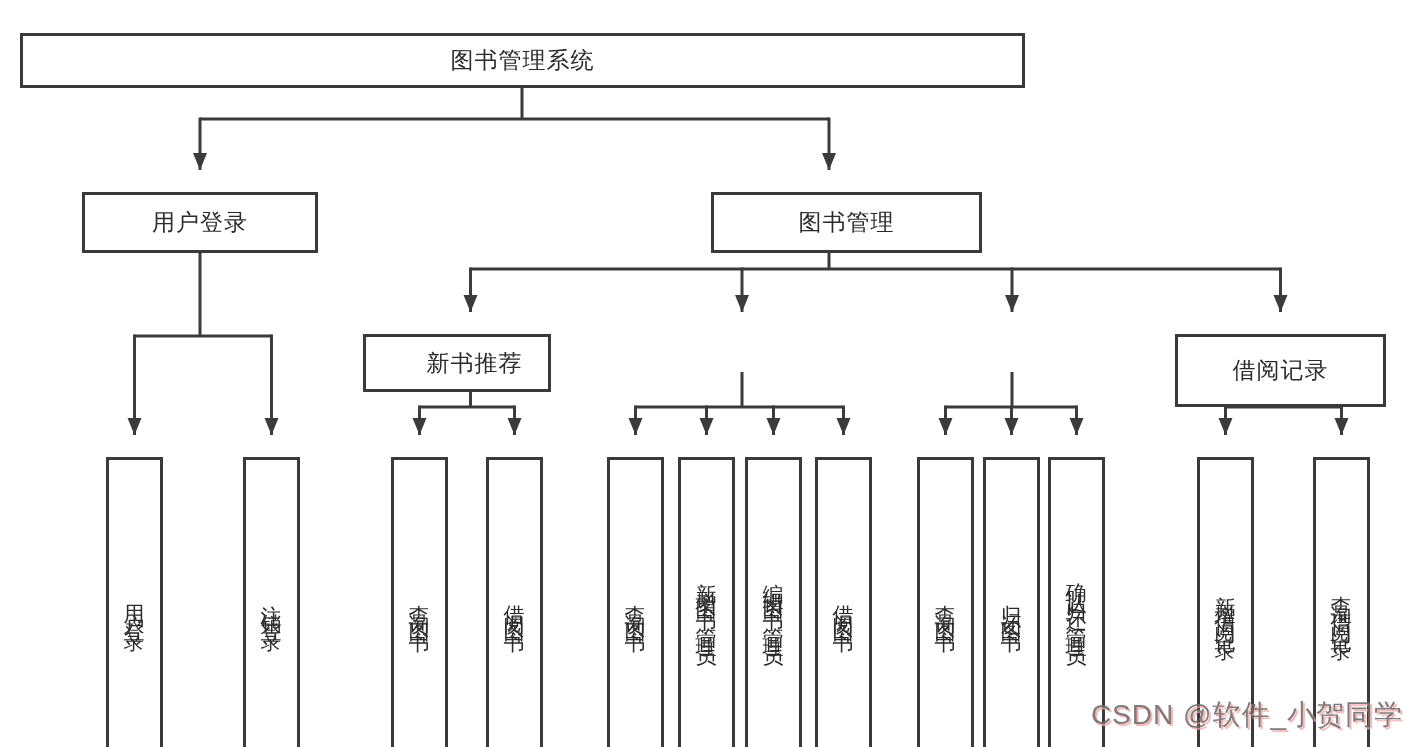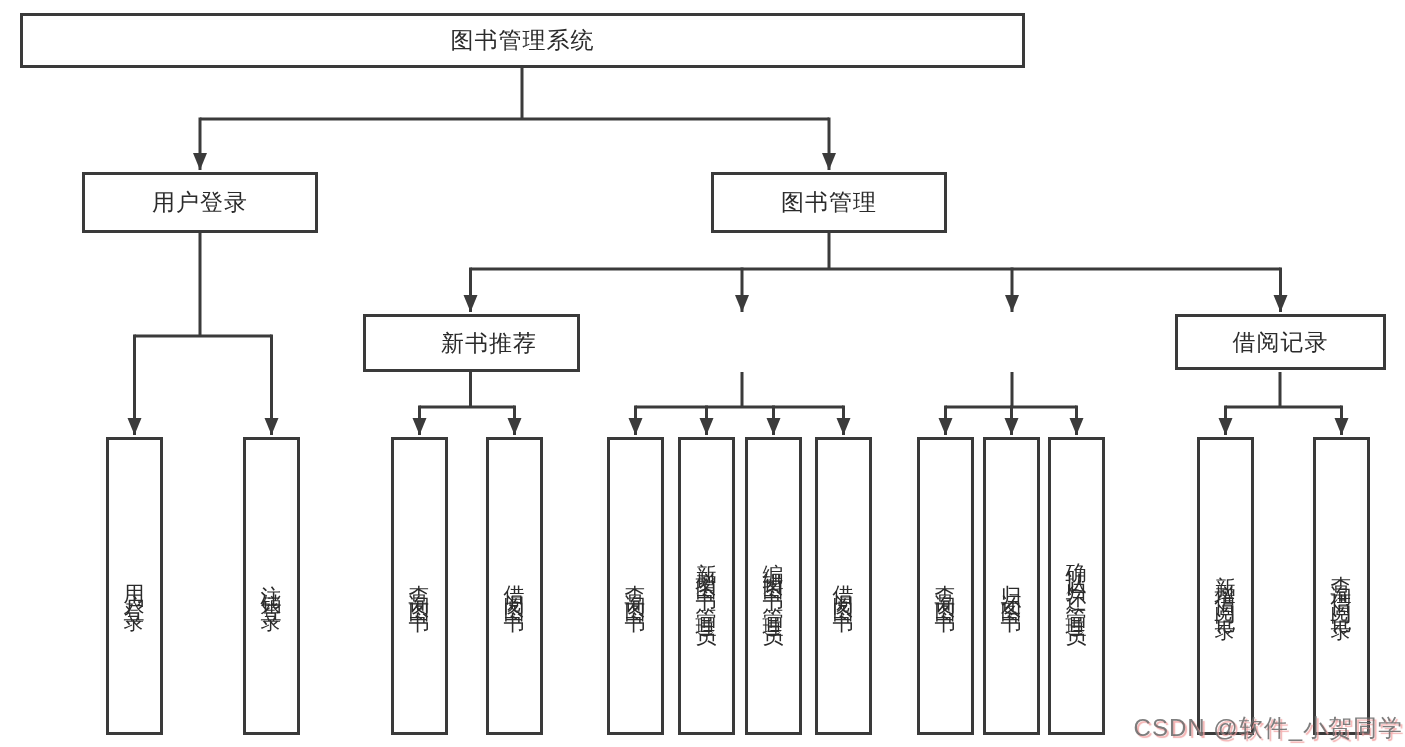--- a/index.html
+++ b/index.html
@@ -26,34 +26,35 @@
     box-sizing: border-box;
     border: 3px solid #3a3a3a;
     background: #ffffff;
     display: flex;
     align-items: center;
     justify-content: center;
     color: #2b2b2b;
     font-size: 23px;
     letter-spacing: 1px;
     white-space: nowrap;
+    margin-top: 20px;
   }
   .vnode {
     writing-mode: vertical-rl;
     text-orientation: mixed;
     font-size: 21px;
     letter-spacing: 9px;
     line-height: 1;
     white-space: normal;
   }
   .watermark {
     position: absolute;
     right: 2px;
-    bottom: 3px;
-    font-size: 24px;
+    bottom: 13px;
+    font-size: 28px;
     color: rgba(108, 108, 108, 0.88);
     text-shadow: 2px 2px 1px rgba(242, 163, 163, 0.85);
     letter-spacing: 1px;
     z-index: 5;
   }
 </style>
 </head>
 <body>
 
 <div id="canvas">
@@ -97,24 +98,24 @@
 
       <path d="M1280,372 V407 M1225.5,407 H1341.5"></path>
       <line x1="1225.5" y1="405.5" x2="1225.5" y2="435" marker-end="url(#ah)"></line>
       <line x1="1341.5" y1="405.5" x2="1341.5" y2="435" marker-end="url(#ah)"></line>
     </g>
   </svg>
 
   <div class="node" style="left:20px; top:13px; width:1005px; height:55px;">图书管理系统</div>
 
   <div class="node" style="left:82px; top:172px; width:236px; height:61px;">用户登录</div>
-  <div class="node" style="left:711px; top:172px; width:236px; height:61px;">图书管理</div>
+  <div class="node" style="left:711px; top:172px; width:271px; height:61px;">图书管理</div>
 
-  <div class="node" style="left:363px; top:314px; width:217px; height:58px;padding-left:35px;">新书推荐</div>
-  <div class="node" style="left:1175px; top:314px; width:211px; height:56px;font-family:Liberation Serif, serif;">借阅记录</div>
+  <div class="node" style="left:363px; top:314px; width:188px; height:58px;padding-left:35px;">新书推荐</div>
+  <div class="node" style="left:1175px; top:314px; width:211px; height:73px;font-family:Liberation Serif, serif;">借阅记录</div>
 
   <div class="node vnode" style="left:106px; top:437px; width:57px; height:298px;">用户登录</div>
   <div class="node vnode" style="left:243px; top:437px; width:57px; height:298px;">注销登录</div>
 
   <div class="node vnode" style="left:391px; top:437px; width:57px; height:298px;">查询图书</div>
   <div class="node vnode" style="left:486px; top:437px; width:57px; height:298px;">借阅图书</div>
 
   <div class="node vnode" style="left:607px; top:437px; width:57px; height:298px;">查询图书</div>
   <div class="node vnode" style="left:678px; top:437px; width:57px; height:298px;">新增图书（管理员）</div>
   <div class="node vnode" style="left:745px; top:437px; width:57px; height:298px;">编辑图书（管理员）</div>

